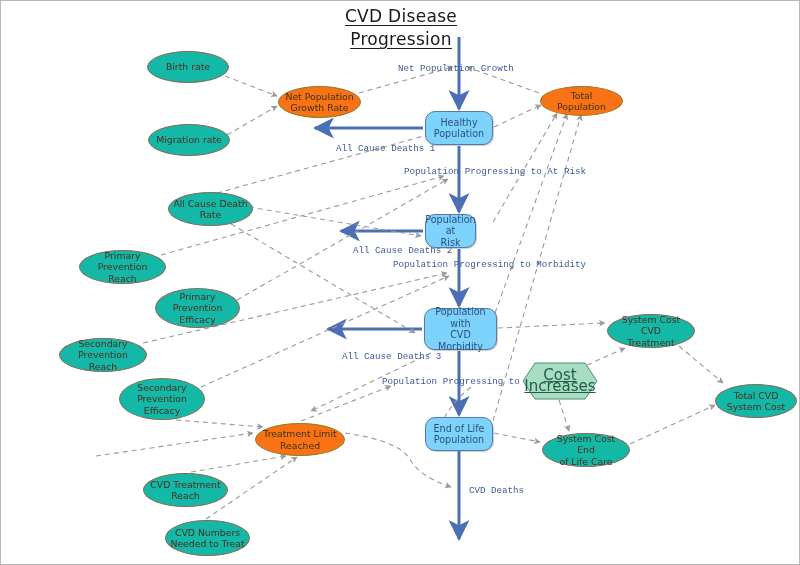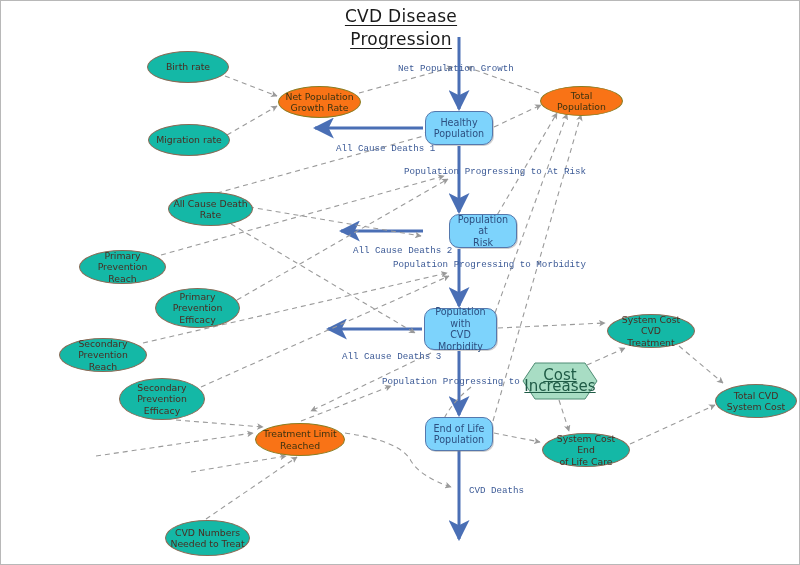--- a/index.html
+++ b/index.html
@@ -196,20 +196,23 @@
 
   <div class="node aux" style="left:58px; top:337px; width:88px; height:34px;">
     <span><span>Secondary</span><br><span>Prevention Reach</span></span>
   </div>
 
   <div class="node aux" style="left:118px; top:377px; width:86px; height:42px;">
     <span><span>Secondary</span><br><span>Prevention</span><br><span>Efficacy</span></span>
   </div>
 
 
+  <div class="node aux" style="left:142px; top:472px; width:85px; height:34px;">
+    <span><span>CVD Treatment</span><br><span>Reach</span></span>
+  </div>
 
   <div class="node aux" style="left:164px; top:519px; width:85px; height:36px;">
     <span><span>CVD Numbers</span><br><span>Needed to Treat</span></span>
   </div>
 
   <div class="node aux" style="left:606px; top:313px; width:88px; height:34px;">
     <span><span>System Cost CVD</span><br><span>Treatment</span></span>
   </div>
 
   <div class="node aux" style="left:541px; top:432px; width:88px; height:34px;">
@@ -229,21 +232,21 @@
   </div>
 
   <div class="node rate" style="left:254px; top:422px; width:90px; height:33px;">
     <span><span>Treatment Limit</span><br><span>Reached</span></span>
   </div>
 
   <div class="node stock" style="left:424px; top:110px; width:68px; height:34px;">
     <span><span>Healthy</span><br><span>Population</span></span>
   </div>
 
-  <div class="node stock" style="left:448px; top:213px; width:68px; height:34px;">
+  <div class="node stock" style="left:424px; top:213px; width:51px; height:34px;">
     <span><span>Population at</span><br><span>Risk</span></span>
   </div>
 
   <div class="node stock" style="left:423px; top:307px; width:73px; height:42px;">
     <span><span>Population with</span><br><span>CVD Morbidity</span></span>
   </div>
 
   <div class="node stock" style="left:424px; top:416px; width:68px; height:34px;">
     <span><span>End of Life</span><br><span>Population</span></span>
   </div>

